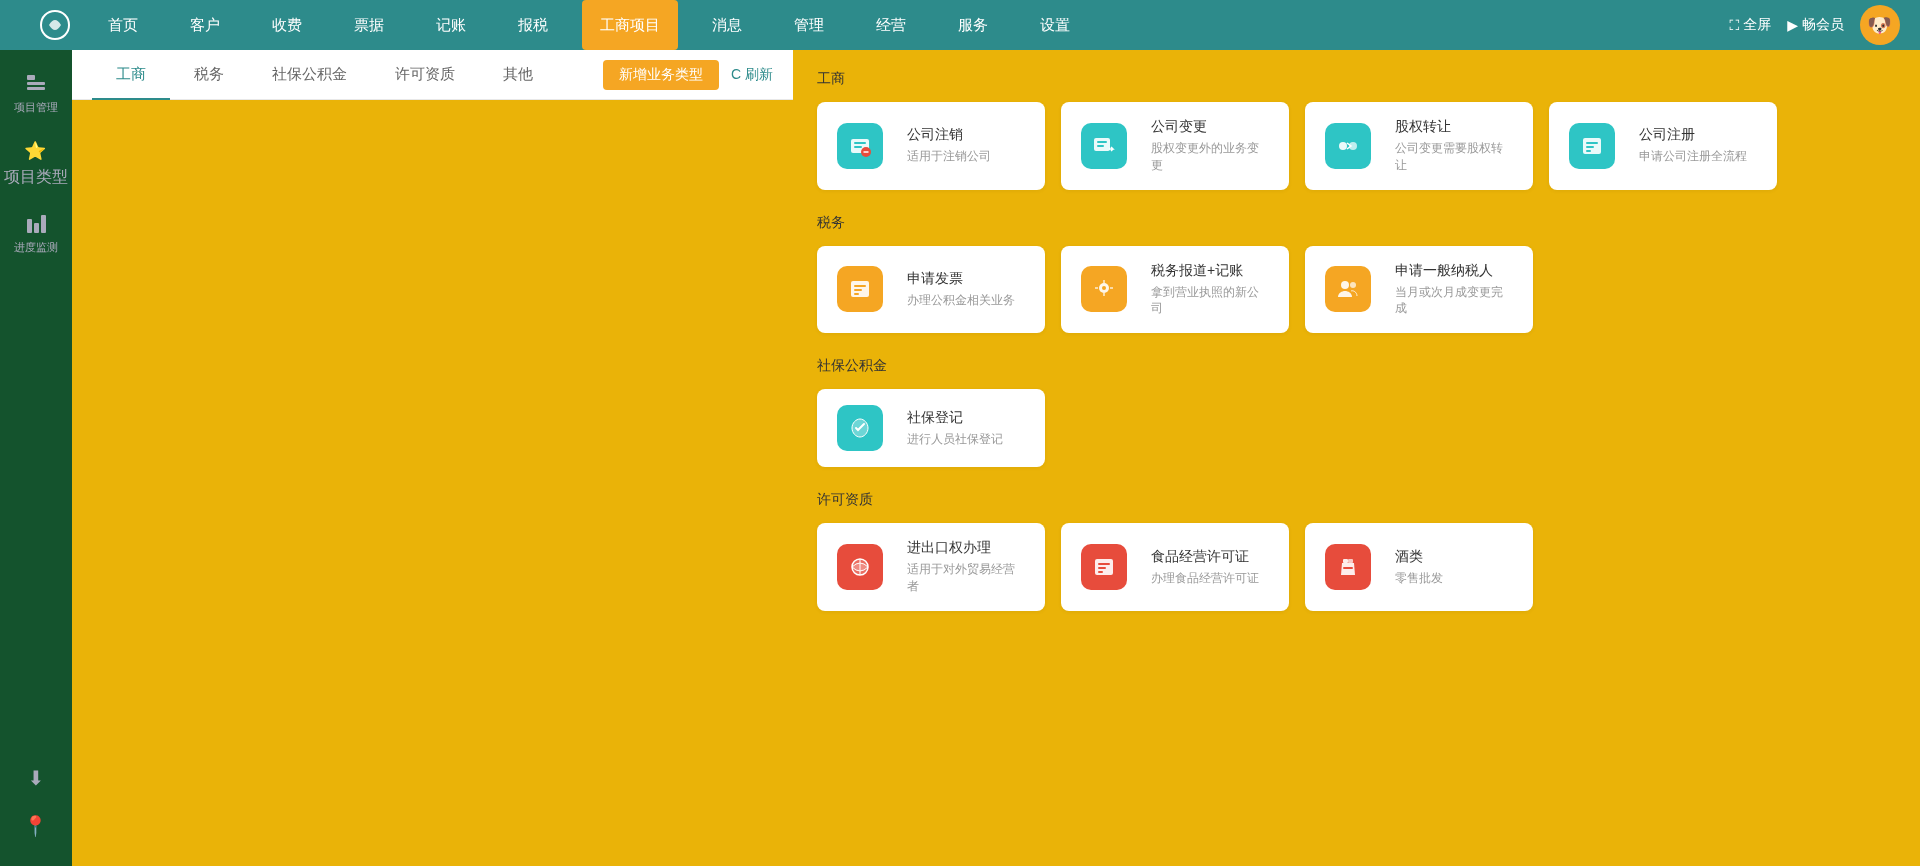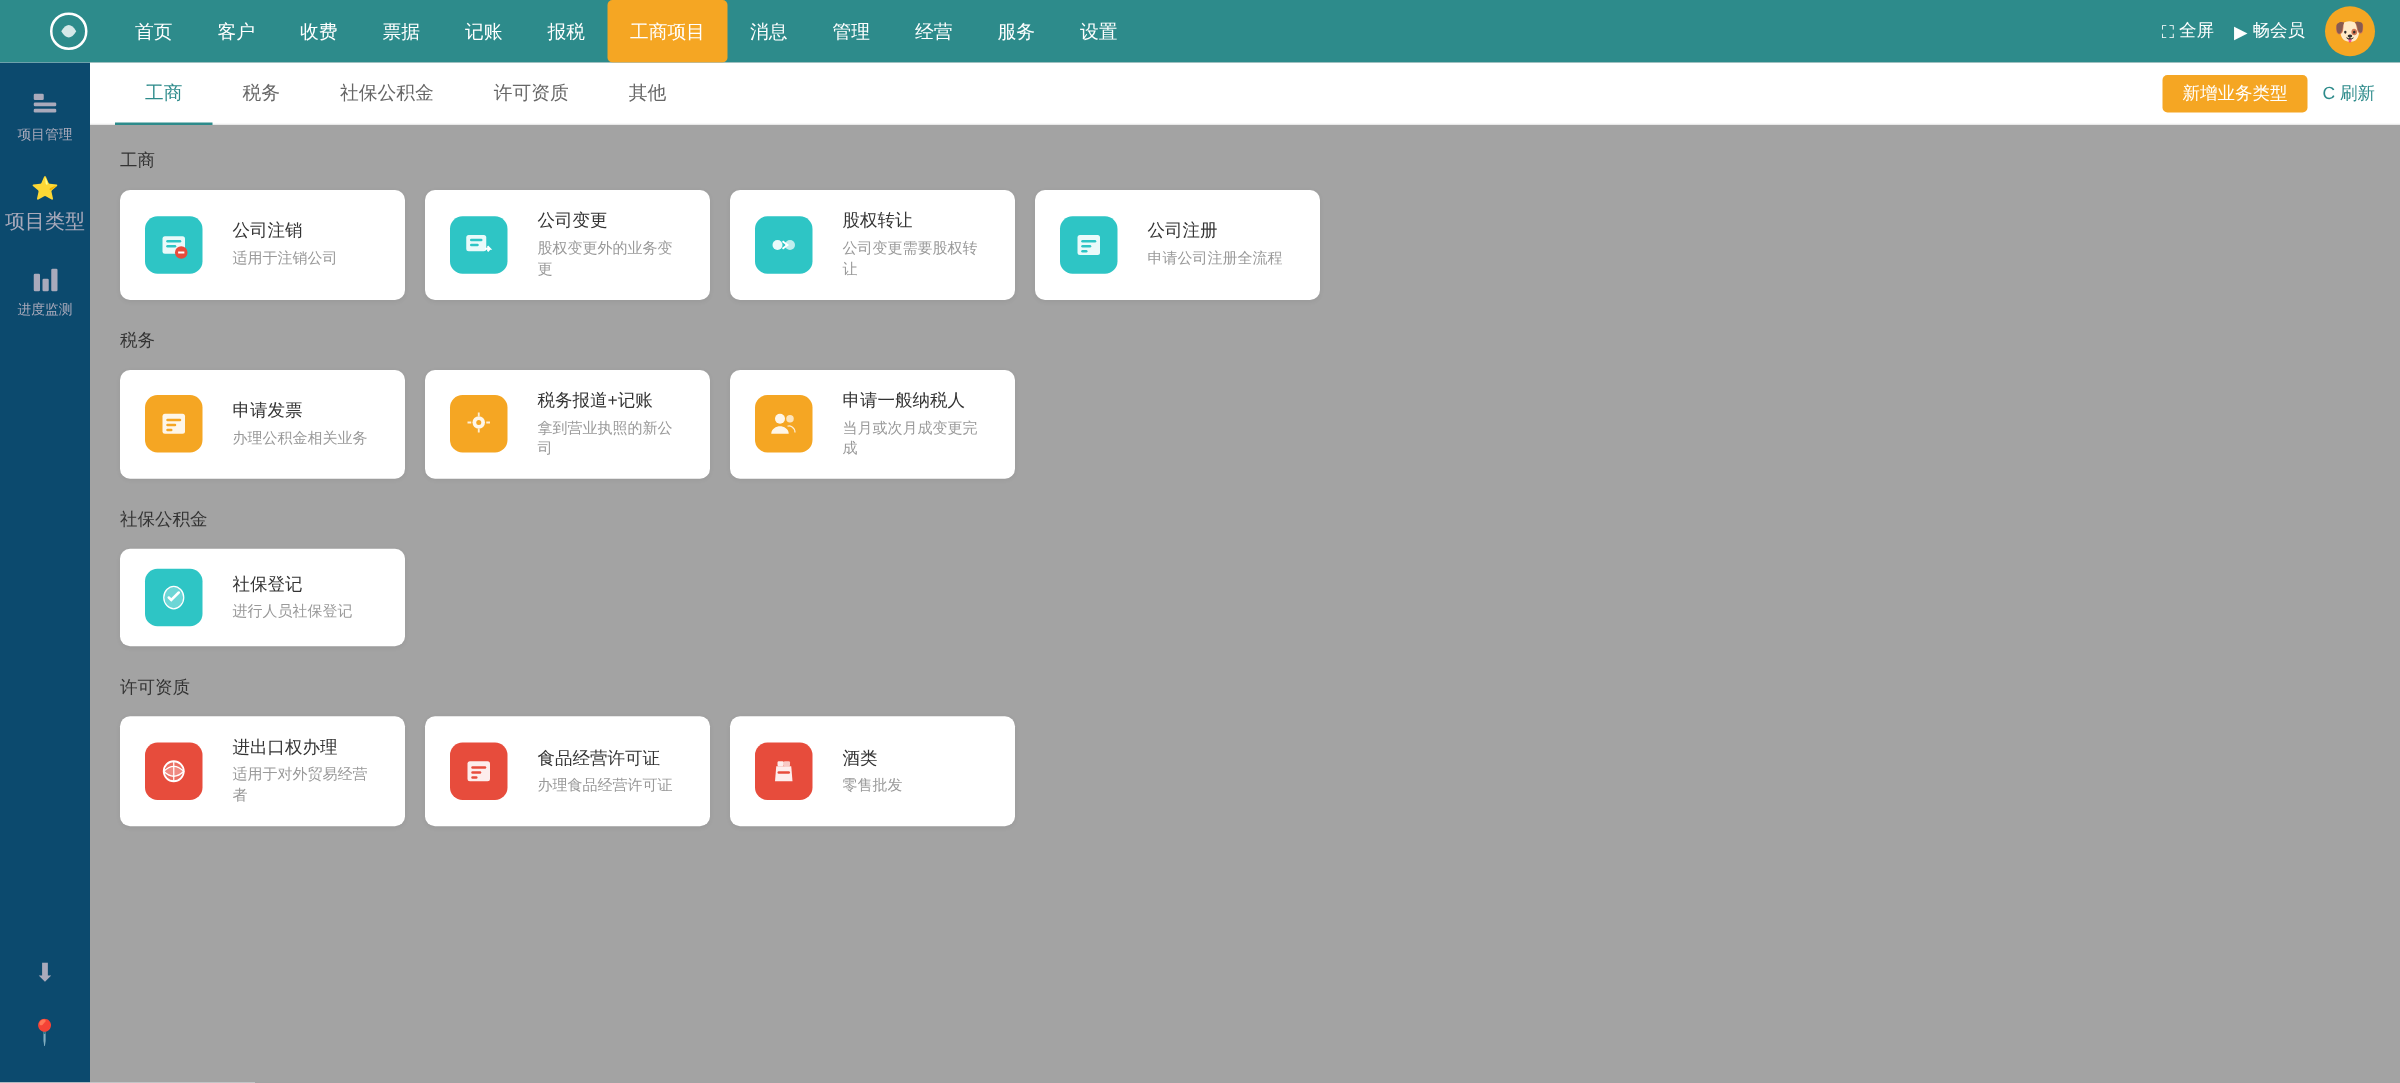--- a/index.html
+++ b/index.html
@@ -21,21 +21,21 @@
       justify-content: center;
     }
     .logo-icon {
       width: 36px;
       height: 36px;
       color: white;
     }
     .nav-items {
       display: flex;
       align-items: flex-start;
-      gap: 0;
+      gap: 16px;
       flex: 1;
       font-family: Liberation Mono, monospace;
     }
     .nav-item {
       color: white;
       font-size: 15px;
       padding: 0 18px;
       height: 50px;
       display: flex;
       align-items: center;
@@ -75,21 +75,21 @@
     
     .main-layout {
       display: flex;
       flex: 1;
       overflow: hidden;
     }
 
     
     .sidebar {
       width: 72px;
-      background: #0c4a6e;
+      background: #14532d;
       display: flex;
       flex-direction: column;
       align-items: center;
       padding-top: 10px;
       flex-shrink: 0;
     }
     .sidebar-item {
       width: 100%;
       display: flex;
       flex-direction: column;
@@ -123,23 +123,23 @@
       align-items: center;
       justify-content: center;
       cursor: pointer;
       color: #aab;
       font-size: 20px;
     }
 
     
     .content-area {
       flex: 1;
-      background: #a3a3a3;
-      display: flex;
-      flex-direction: column;
+      background: #eab308;
+      display: flex;
+      flex-direction: row;
       overflow: hidden;
     }
 
     
     .tab-bar {
       background: white;
       padding: 0 20px;
       display: flex;
       align-items: center;
       border-bottom: 1px solid #e8e8e8;

